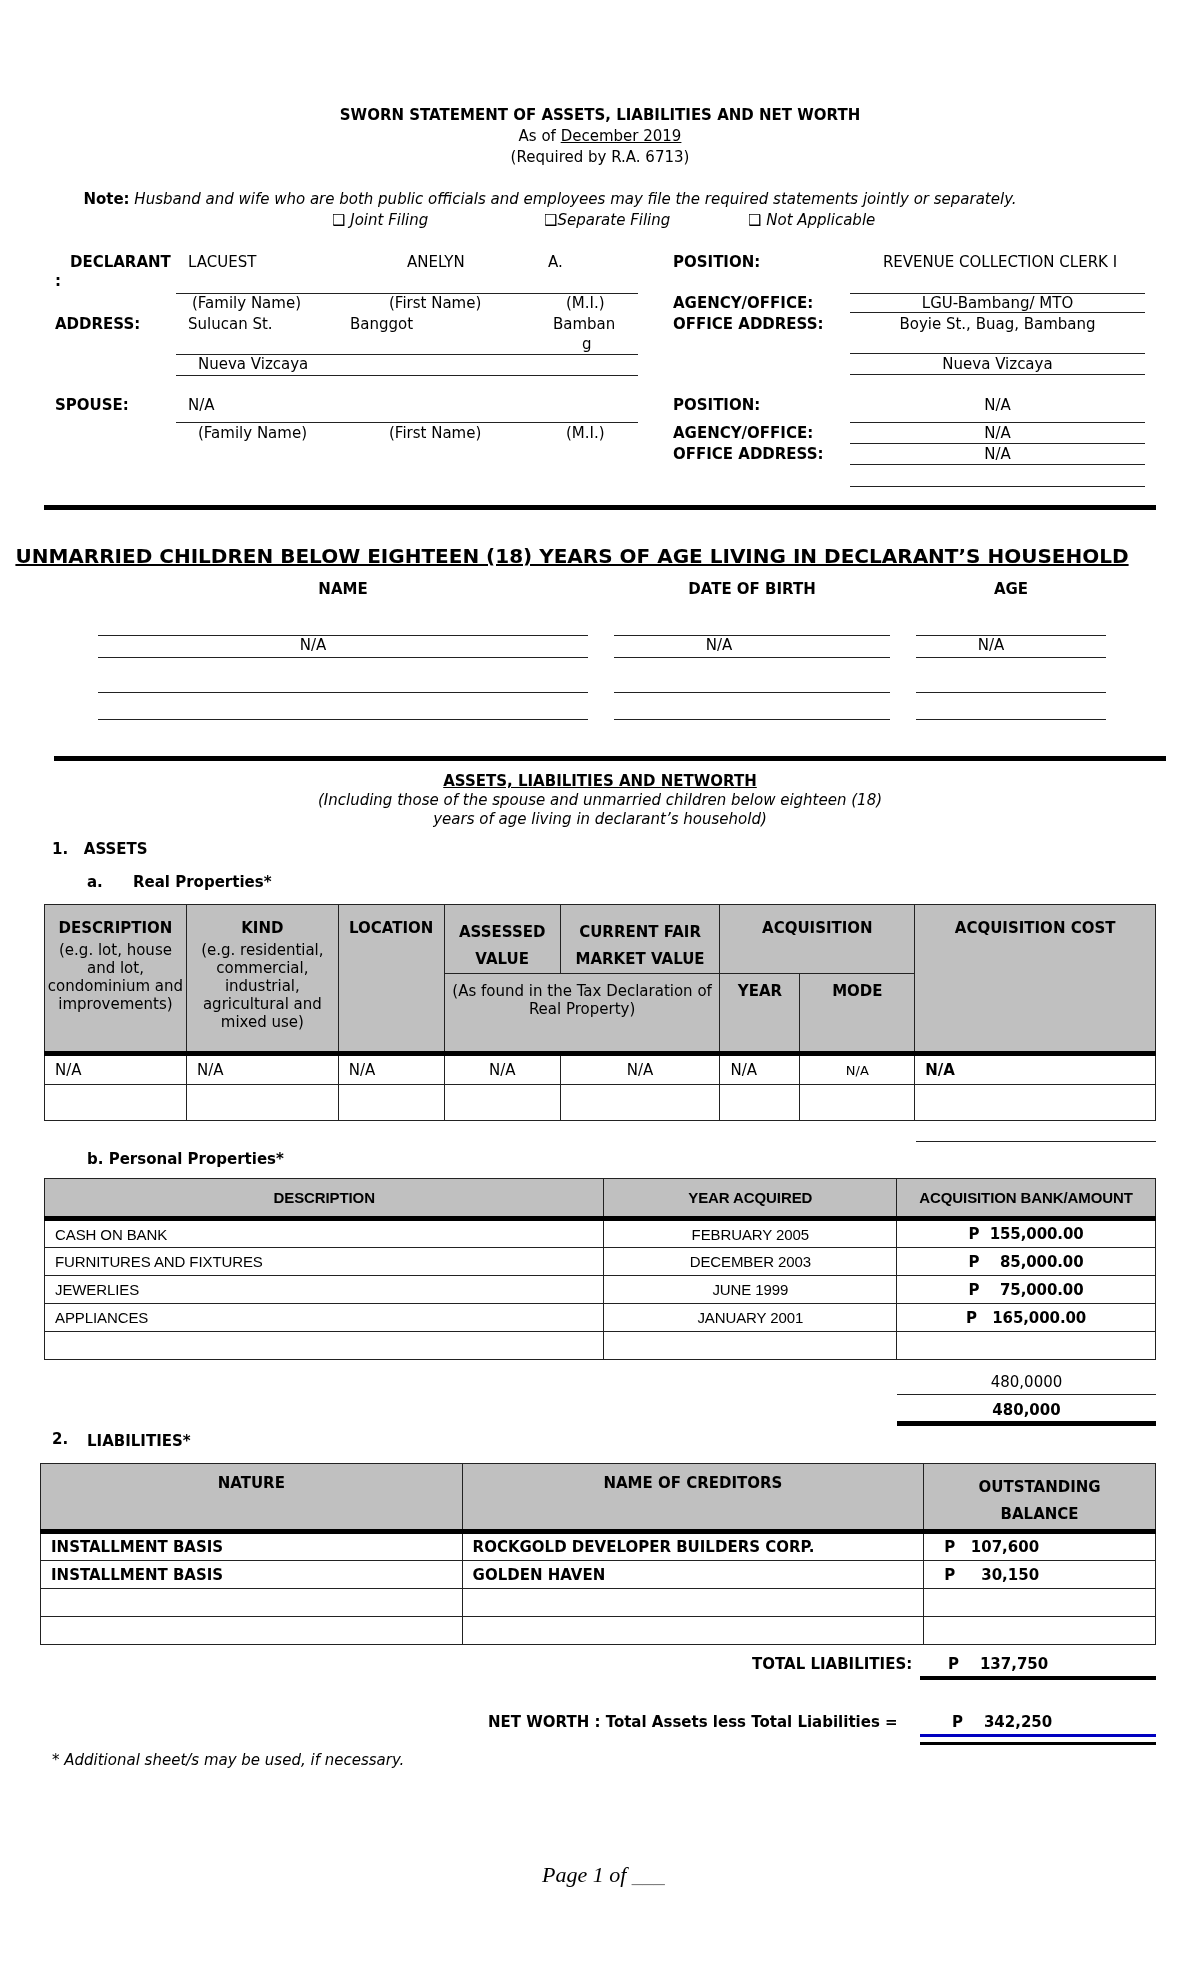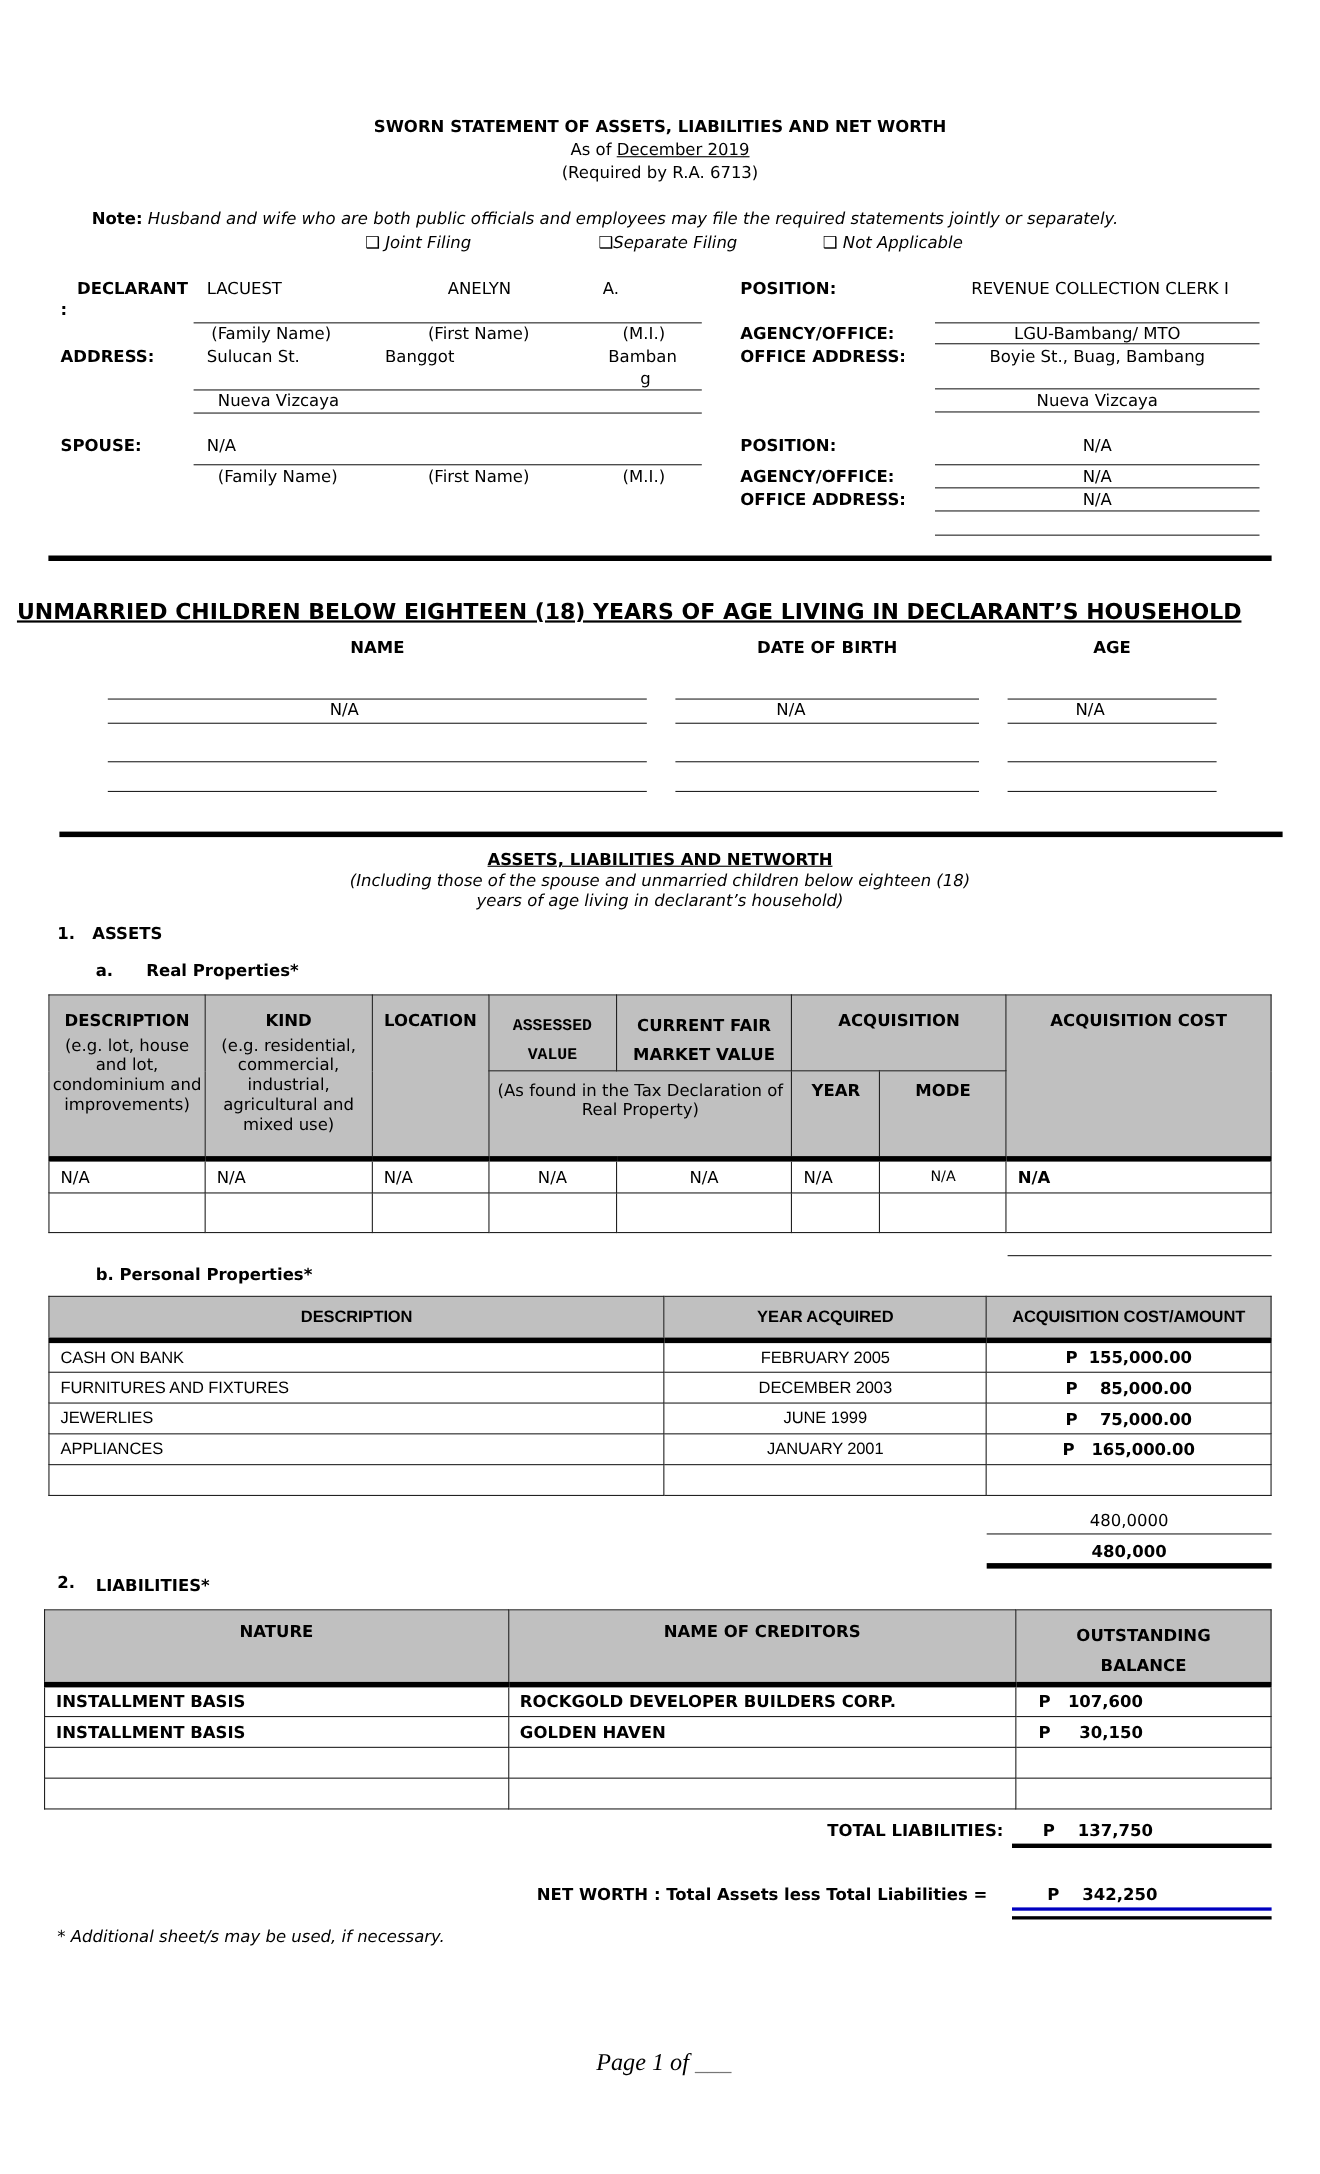--- a/index.html
+++ b/index.html
@@ -142,21 +142,21 @@
       <tr style="height:62px;">
     <th rowspan="2" class="c" style="padding-top:14px;font-size:15px;">
       <div>DESCRIPTION</div>
       <div style="font-weight:normal;margin-top:4px;">(e.g. lot, house and lot, condominium and improvements)</div>
     </th>
     <th rowspan="2" class="c" style="padding-top:14px;">
       <div>KIND</div>
       <div style="font-weight:normal;margin-top:4px;">(e.g. residential, commercial, industrial, agricultural and mixed use)</div>
     </th>
     <th rowspan="2" class="c" style="padding-top:14px;">LOCATION</th>
-    <th class="c" style="padding-top:14px;line-height:27px;font-family:Liberation Mono, monospace;">ASSESSED VALUE</th>
+    <th class="c" style="padding-top:14px;line-height:27px;">ASSESSED VALUE</th>
     <th class="c" style="padding-top:14px;line-height:27px;">CURRENT FAIR MARKET VALUE</th>
     <th colspan="2" class="c" style="padding-top:14px;">ACQUISITION</th>
     <th rowspan="2" class="c" style="padding-top:14px;">ACQUISITION COST</th>
   </tr>
   <tr style="height:80px;">
     <th colspan="2" class="c" style="font-weight:normal;padding-top:8px;">(As found in the Tax Declaration of Real Property)</th>
     <th class="c" style="padding-top:8px;">YEAR</th>
     <th class="c" style="padding-top:8px;">MODE</th>
   </tr>
   <tr class="hdr-sep" style="height:31px;">
@@ -188,21 +188,21 @@
 <table class="cond" style="left:44px;top:1178px;width:1112px;">
   <colgroup>
       <col style="width:560px">
       <col style="width:293px">
       <col style="width:259px">
     </colgroup>
   <tbody>
       <tr style="height:40px;">
     <th class="c" style="vertical-align:middle;">DESCRIPTION</th>
     <th class="c" style="vertical-align:middle;">YEAR ACQUIRED</th>
-    <th class="c" style="vertical-align:middle;">ACQUISITION COST/AMOUNT</th>
+    <th class="c" style="vertical-align:middle;">ACQUISITION BANK/AMOUNT</th>
   </tr>
   <tr class="hdr-sep" style="height:29px;">
     <td style="padding-left:10px;">CASH ON BANK</td>
     <td class="c">FEBRUARY 2005</td>
     <td class="c b" style="white-space:pre;font-family:'DejaVu Sans',sans-serif;">P  155,000.00</td>
   </tr>
   <tr style="height:28px;">
     <td style="padding-left:10px;">FURNITURES AND FIXTURES</td>
     <td class="c">DECEMBER 2003</td>
     <td class="c b" style="white-space:pre;font-family:'DejaVu Sans',sans-serif;">P    85,000.00</td>

